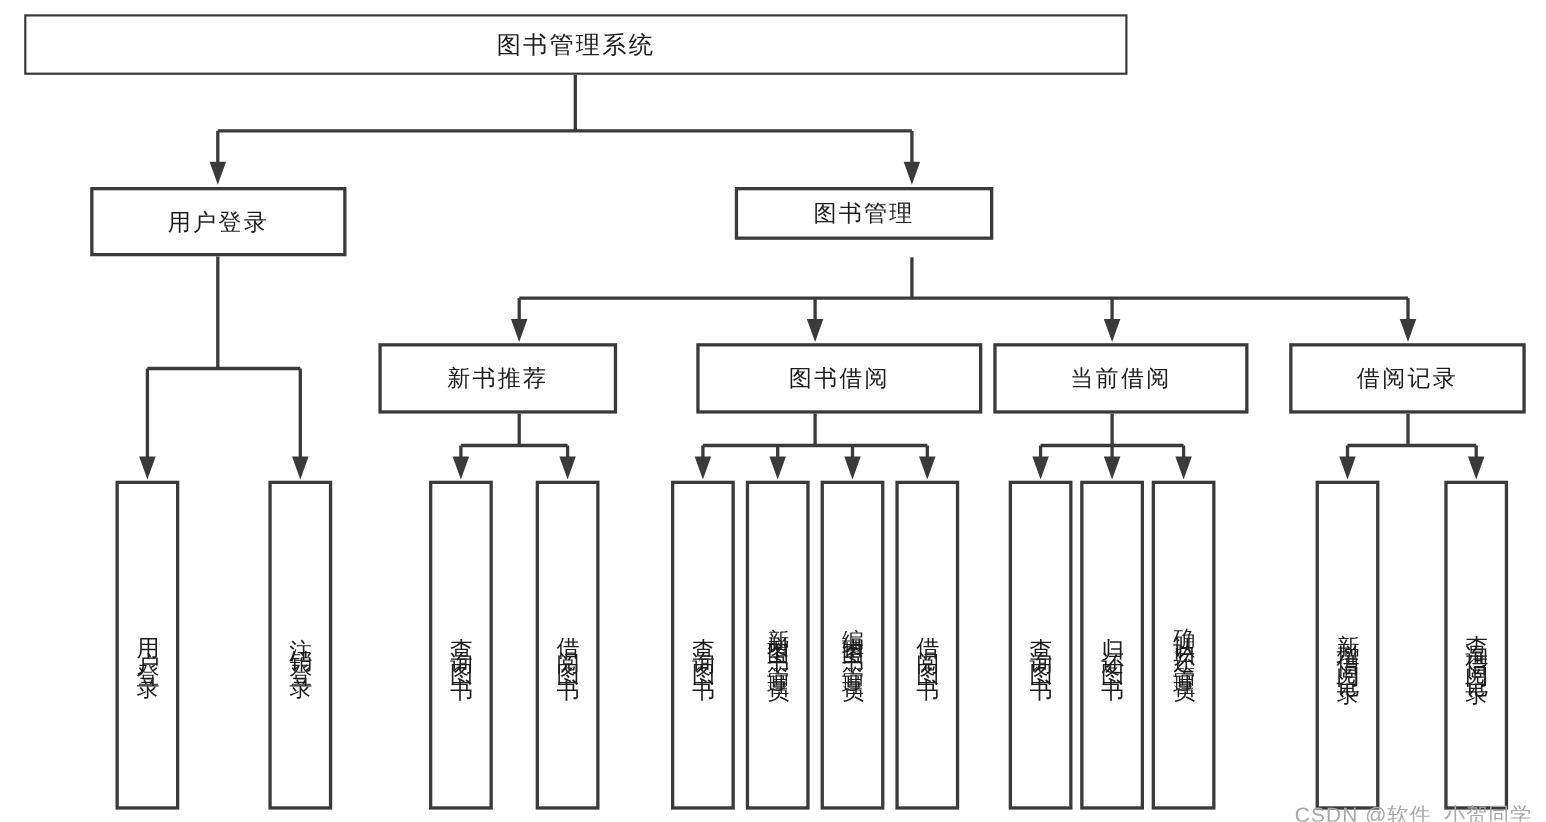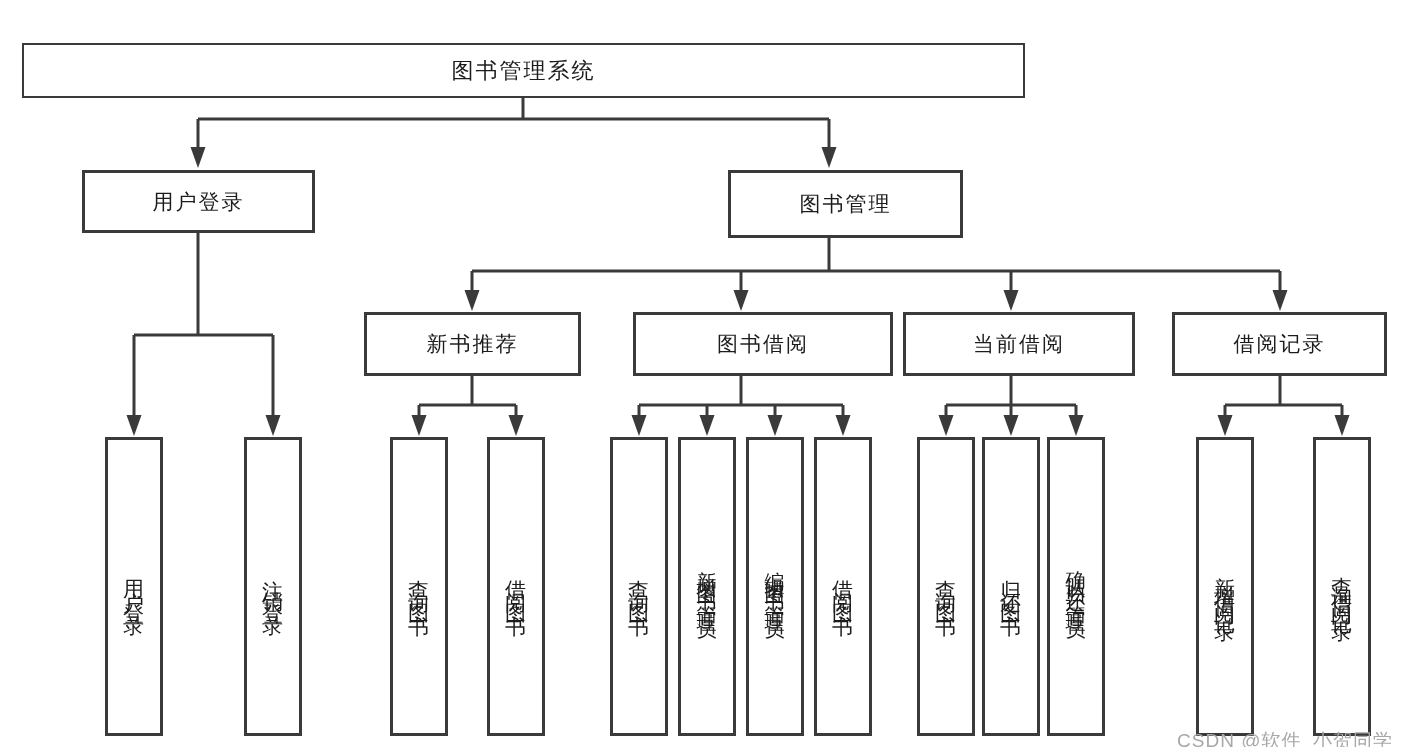--- a/index.html
+++ b/index.html
@@ -4,21 +4,21 @@
 <style>
   html,body{margin:0;padding:0;background:#fff;}
   body{width:1405px;height:747px;overflow:hidden;font-family:"Liberation Sans","DejaVu Sans",sans-serif;}
   .stage{position:relative;width:1405px;height:747px;background:#fff;}
   .connectors{position:absolute;left:0;top:0;width:1405px;height:747px;z-index:0;}
   .node{
     position:absolute;box-sizing:border-box;background:#fff;
     border:3px solid #3a3a3a;display:flex;align-items:center;justify-content:center;
     color:#1c1c1c;font-size:21px;z-index:1;letter-spacing:2px;
   }
-  .node.root{border-width:2px;font-size:22px;margin-top:30px;}
+  .node.root{border-width:2px;font-size:22px;}
   .leaf{top:437px;width:58px;height:299px;}
   .leaf .vlbl{
     writing-mode:vertical-rl;text-orientation:mixed;
     letter-spacing:12px;line-height:1;white-space:nowrap;
   }
   .leaf.len6 .vlbl{letter-spacing:9px;}
   .leaf.len9 .vlbl{letter-spacing:7px;font-size:20px;}
   .watermark{
     position:absolute;right:12px;top:728px;z-index:3;
     color:#a8a8a8;font-size:19px;letter-spacing:1px;white-space:nowrap;
@@ -84,25 +84,25 @@
       <polygon points="1334.5,415 1349.5,415 1342,436" fill="#3a3a3a"></polygon>
     </svg>
 
   <div class="node root" style="left:22px;top:13px;width:1003px;height:55px">
     <span>图书管理系统</span>
   </div>
 
   <div class="node" style="left:82px;top:170px;width:233px;height:63px">
     <span>用户登录</span>
   </div>
-  <div class="node" style="left:728px;top:170px;width:235px;height:68px">
+  <div class="node" style="left:668px;top:170px;width:235px;height:48px">
     <span>图书管理</span>
   </div>
 
-  <div class="node" style="left:364px;top:312px;width:217px;height:64px">
+  <div class="node" style="left:344px;top:312px;width:217px;height:64px">
     <span>新书推荐</span>
   </div>
   <div class="node" style="left:633px;top:312px;width:260px;height:64px">
     <span>图书借阅</span>
   </div>
   <div class="node" style="left:903px;top:312px;width:232px;height:64px">
     <span>当前借阅</span>
   </div>
   <div class="node" style="left:1172px;top:312px;width:215px;height:64px">
     <span>借阅记录</span>

